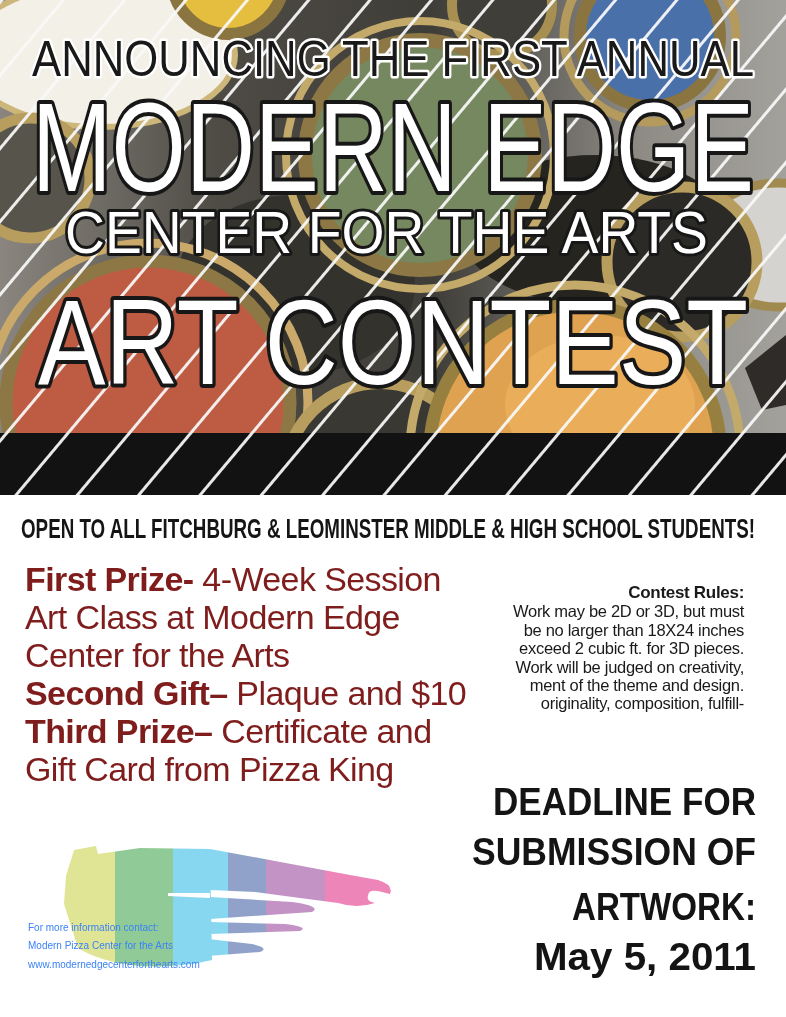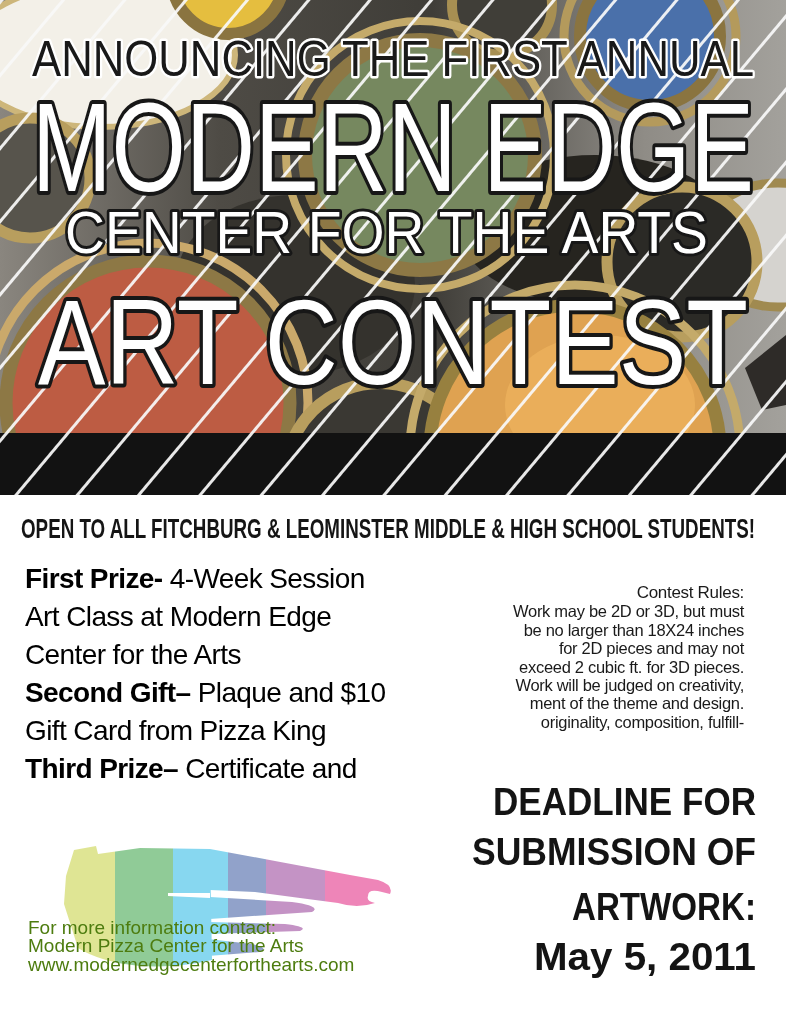--- a/index.html
+++ b/index.html
@@ -4,31 +4,31 @@
 <style>
   html,body { margin:0; padding:0; background:#e8e8e8; }
   .page {
     position:relative; width:786px; height:1017px; margin:0 auto;
     background:#ffffff; overflow:hidden; color:#161616;
     font-family:"Liberation Sans", sans-serif;
   }
   .abs { position:absolute; }
   svg text { font-family:"Liberation Sans", sans-serif; }
 
-  .prizes { left:25px; top:560px; font-size:28px; line-height:38px;
-            letter-spacing:-0.6px; white-space:nowrap; color:#000000; }
+  .prizes { left:25px; top:560px; font-size:34px; line-height:38px;
+            letter-spacing:-0.6px; white-space:nowrap; color:#7f1d1d; }
   .prize-bold { font-weight:bold; }
 
   .rules { top:584px; right:42px; width:330px; text-align:right;
            font-size:16.5px; line-height:18.4px; letter-spacing:-0.3px;
            white-space:nowrap; color:#1a1a1a; }
-  .rules-title { font-weight:normal; font-size:17px; }
+  .rules-title { font-weight:bold; font-size:17px; }
 
-  .contact { left:28px; top:919px; font-size:19px; line-height:18.4px;
-             white-space:nowrap; color:#4d7c0f; z-index:5; }
+  .contact { left:28px; top:919px; font-size:10px; line-height:18.4px;
+             white-space:nowrap; color:#3b82f6; z-index:5; }
 </style>
 </head>
 <body>
 
 <div class="page">
 
   <svg class="abs" style="left:0;top:0" width="786" height="495" viewBox="0 0 786 495">
     <defs>
       <linearGradient id="bgGrad" x1="0" y1="0" x2="1" y2="0">
         <stop offset="0" stop-color="#8a867f"></stop>
@@ -94,29 +94,28 @@
 
   <svg class="abs" style="left:0;top:505px" width="786" height="45" viewBox="0 0 786 45">
     <text x="21" y="33" font-size="28.5" font-weight="bold" fill="#151515" textLength="734" lengthAdjust="spacingAndGlyphs">OPEN TO ALL FITCHBURG &amp; LEOMINSTER MIDDLE &amp; HIGH SCHOOL STUDENTS!</text>
   </svg>
 
   <div class="prizes abs">
     <div><span class="prize-bold">First Prize-</span><span> 4-Week Session</span></div>
     <div><span class="prize-bold"></span><span>Art Class at Modern Edge</span></div>
     <div><span class="prize-bold"></span><span>Center for the Arts</span></div>
     <div><span class="prize-bold">Second Gift–</span><span> Plaque and $10</span></div>
+    <div><span class="prize-bold">Third Prize–</span><span> Certificate and</span></div>
     <div><span class="prize-bold"></span><span>Gift Card from Pizza King</span></div>
-    <div><span class="prize-bold">Third Prize–</span><span> Certificate and</span></div>
   </div>
 
   <div class="rules abs">
     <div class="rules-title">Contest Rules:</div>
     <div>Work may be 2D or 3D, but must</div>
     <div>be no larger than 18X24 inches</div>
-    <div>for 2D pieces and may not</div>
     <div>exceed 2 cubic ft. for 3D pieces.</div>
     <div>Work will be judged on creativity,</div>
     <div>ment of the theme and design.</div>
     <div>originality, composition, fulfill-</div>
   </div>
 
   <svg class="abs" style="left:440px;top:775px" width="330" height="210" viewBox="0 0 330 210">
     <text x="316" y="40" text-anchor="end" font-size="38" font-weight="bold" fill="#141414" textLength="263" lengthAdjust="spacingAndGlyphs">DEADLINE FOR</text>
     <text x="316" y="90" text-anchor="end" font-size="38" font-weight="bold" fill="#141414" textLength="284" lengthAdjust="spacingAndGlyphs">SUBMISSION OF</text>
     <text x="316" y="145" text-anchor="end" font-size="38" font-weight="bold" fill="#141414" textLength="184" lengthAdjust="spacingAndGlyphs">ARTWORK:</text>

